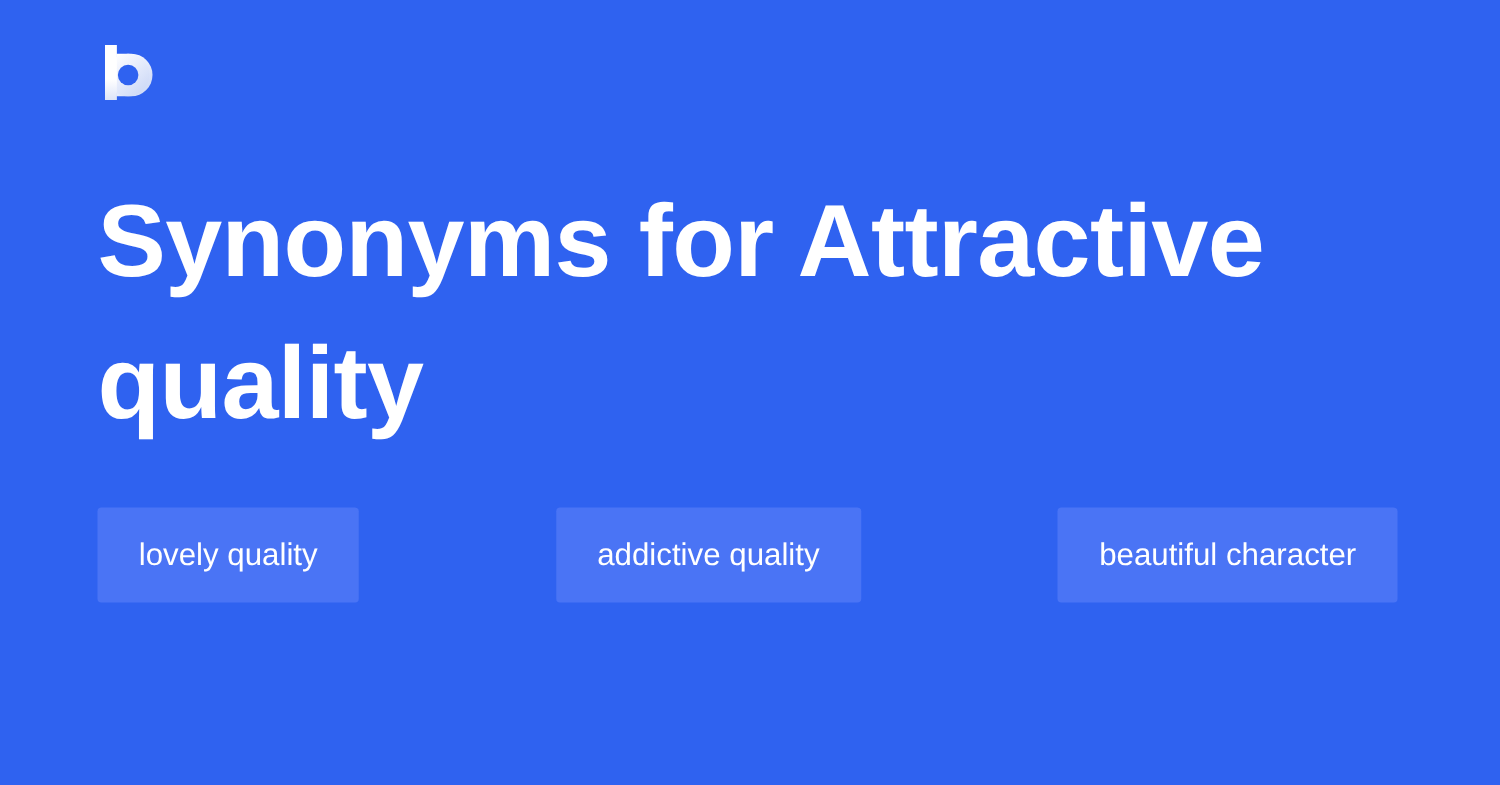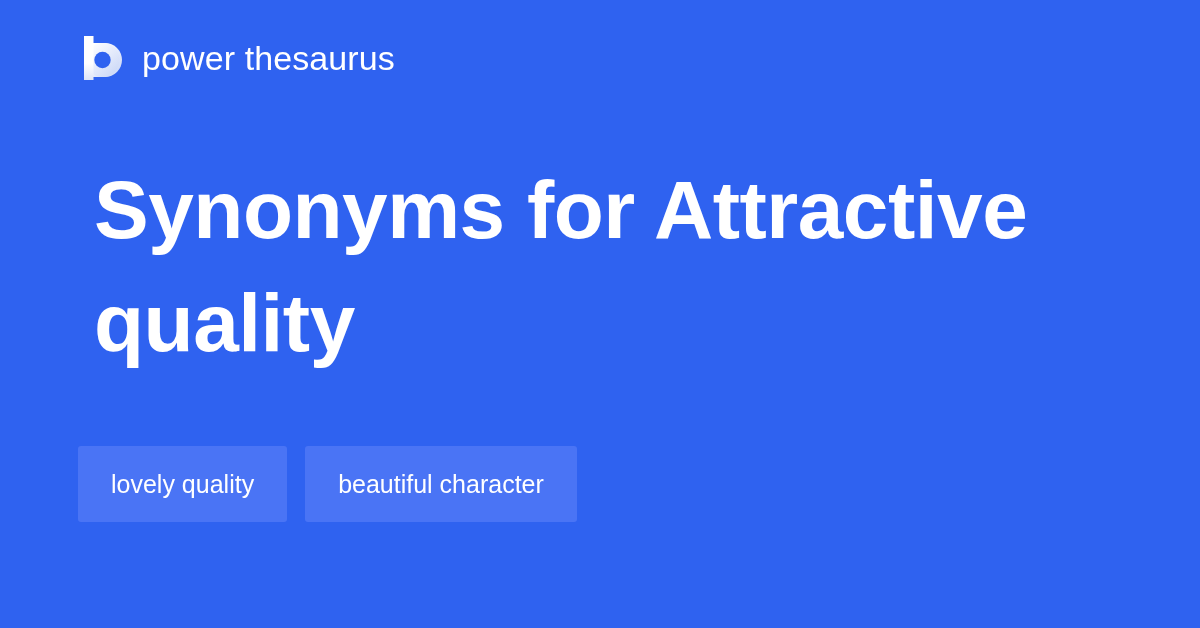--- a/index.html
+++ b/index.html
@@ -49,38 +49,39 @@
     white-space: nowrap;
     text-transform: lowercase;
   }
 
   
   .headline {
     position: absolute;
     left: 78px;
     top: 137px;
     width: 1000px;
-    margin: 16px;
+    margin: 0;
     color: #FFFFFF;
     font-size: 82px;
     font-weight: 700;
     line-height: 113px;
     letter-spacing: -0.5px;
   }
 
   
   .chips {
     position: absolute;
     left: 78px;
-    top: 446px;
+    top: 406px;
     width: 1040px;
     display: flex;
     flex-wrap: wrap;
     gap: 21px 18px;
     align-content: flex-start;
+    justify-content: space-between;
   }
   .chip {
     height: 76px;
     box-sizing: border-box;
     display: flex;
     align-items: center;
     justify-content: center;
     padding: 0 33px;
     background: #4A74F5;
     border-radius: 3px;
@@ -115,23 +116,23 @@
         </defs>
 
         <path d="M15 9 h12 a17 17 0 0 1 0 34 h-12 z" fill="url(#bowlGrad)"></path>
         <circle cx="24.5" cy="26" r="17" fill="url(#bowlGrad)"></circle>
 
         <rect x="6" y="2" width="9.5" height="44" fill="url(#stemGrad)"></rect>
 
         <circle cx="24.5" cy="26" r="8.2" fill="#2F62F0"></circle>
       </svg>
     </span>
-    <span class="brand-name">power thesaurus</span>
   </div>
 
   <h1 class="headline">Synonyms for Attractive quality</h1>
 
   <div class="chips">
     <span class="chip">lovely quality</span>
+    <span class="chip">addictive quality</span>
     <span class="chip">beautiful character</span>
   </div>
 
 </div>
 
 </body></html>

